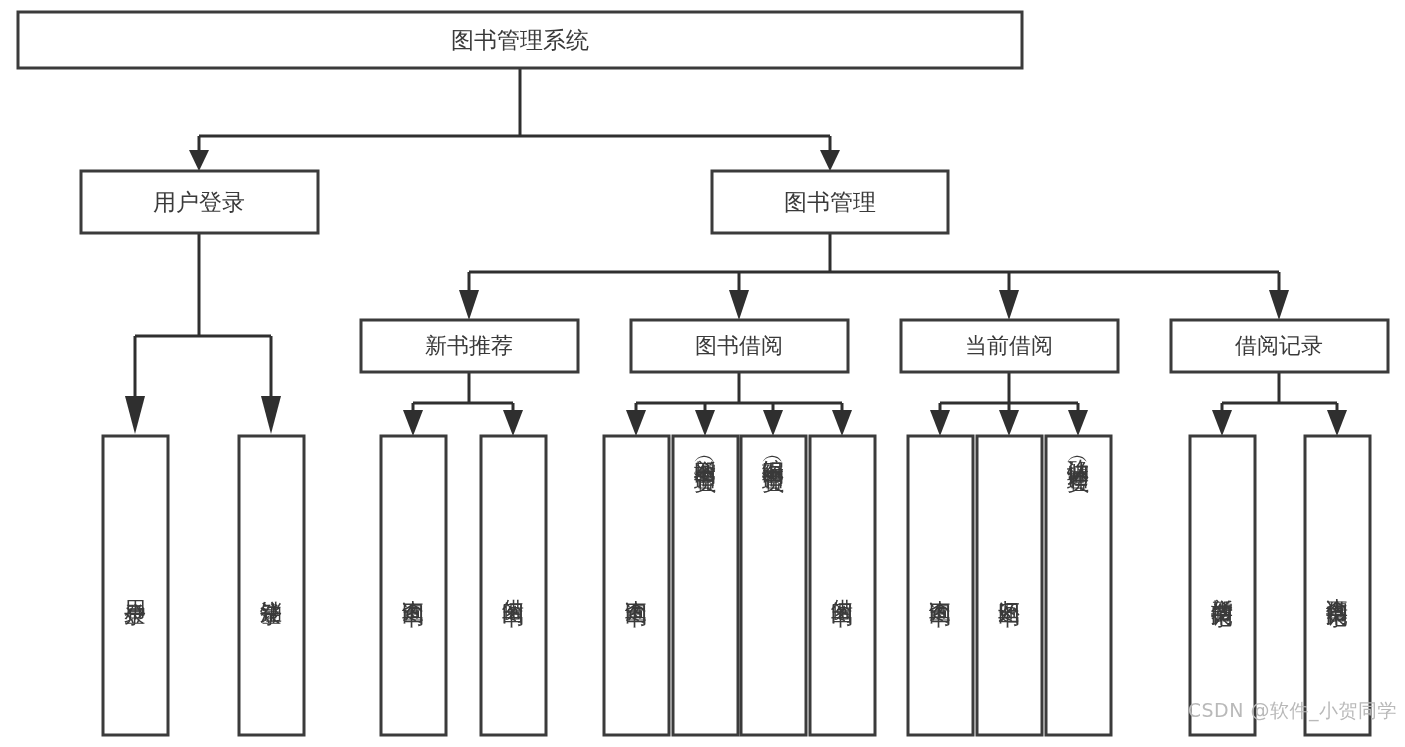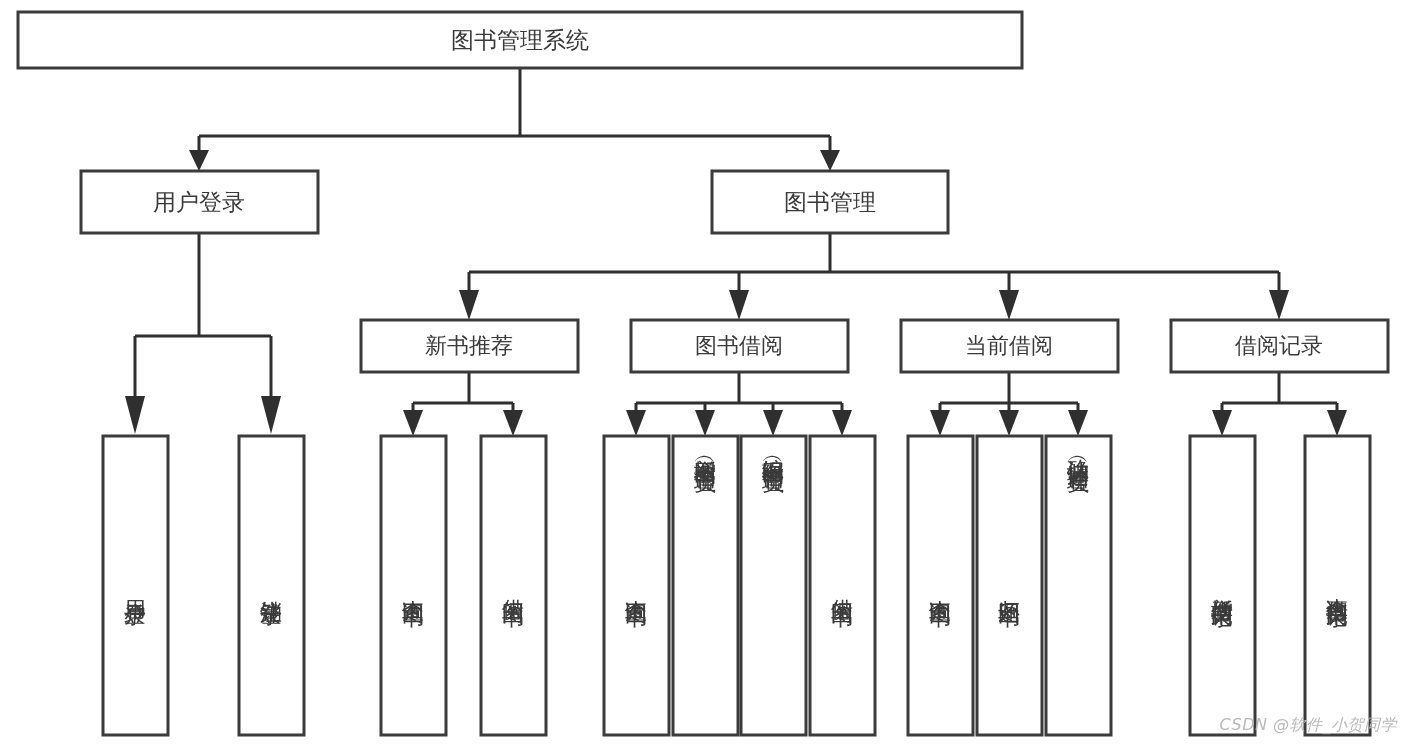--- a/index.html
+++ b/index.html
@@ -69,27 +69,26 @@
     font-size: 22px;
     line-height: 1.14;
     letter-spacing: 2px;
     color: #3a3a3a;
     white-space: nowrap;
     text-align: center;
   }
   .watermark {
     position: absolute;
     right: 8px;
-    bottom: 6px;
-    font-family: "DejaVu Sans", "Liberation Sans", sans-serif;
-    font-size: 16px;
+    bottom: 18px;
+    font-family: "DejaVu Sans", "Liberation Sans", sans-serif;
+    font-size: 19px;
     color: #b9b9b9;
     letter-spacing: 0.5px;
     white-space: nowrap;
-    font-style: italic;
   }
 </style>
 </head>
 <body>
 
 <div id="diagram-root">
 
   <svg class="diagram-canvas" viewBox="0 0 1405 747" xmlns="http://www.w3.org/2000/svg">
 
     <g>

